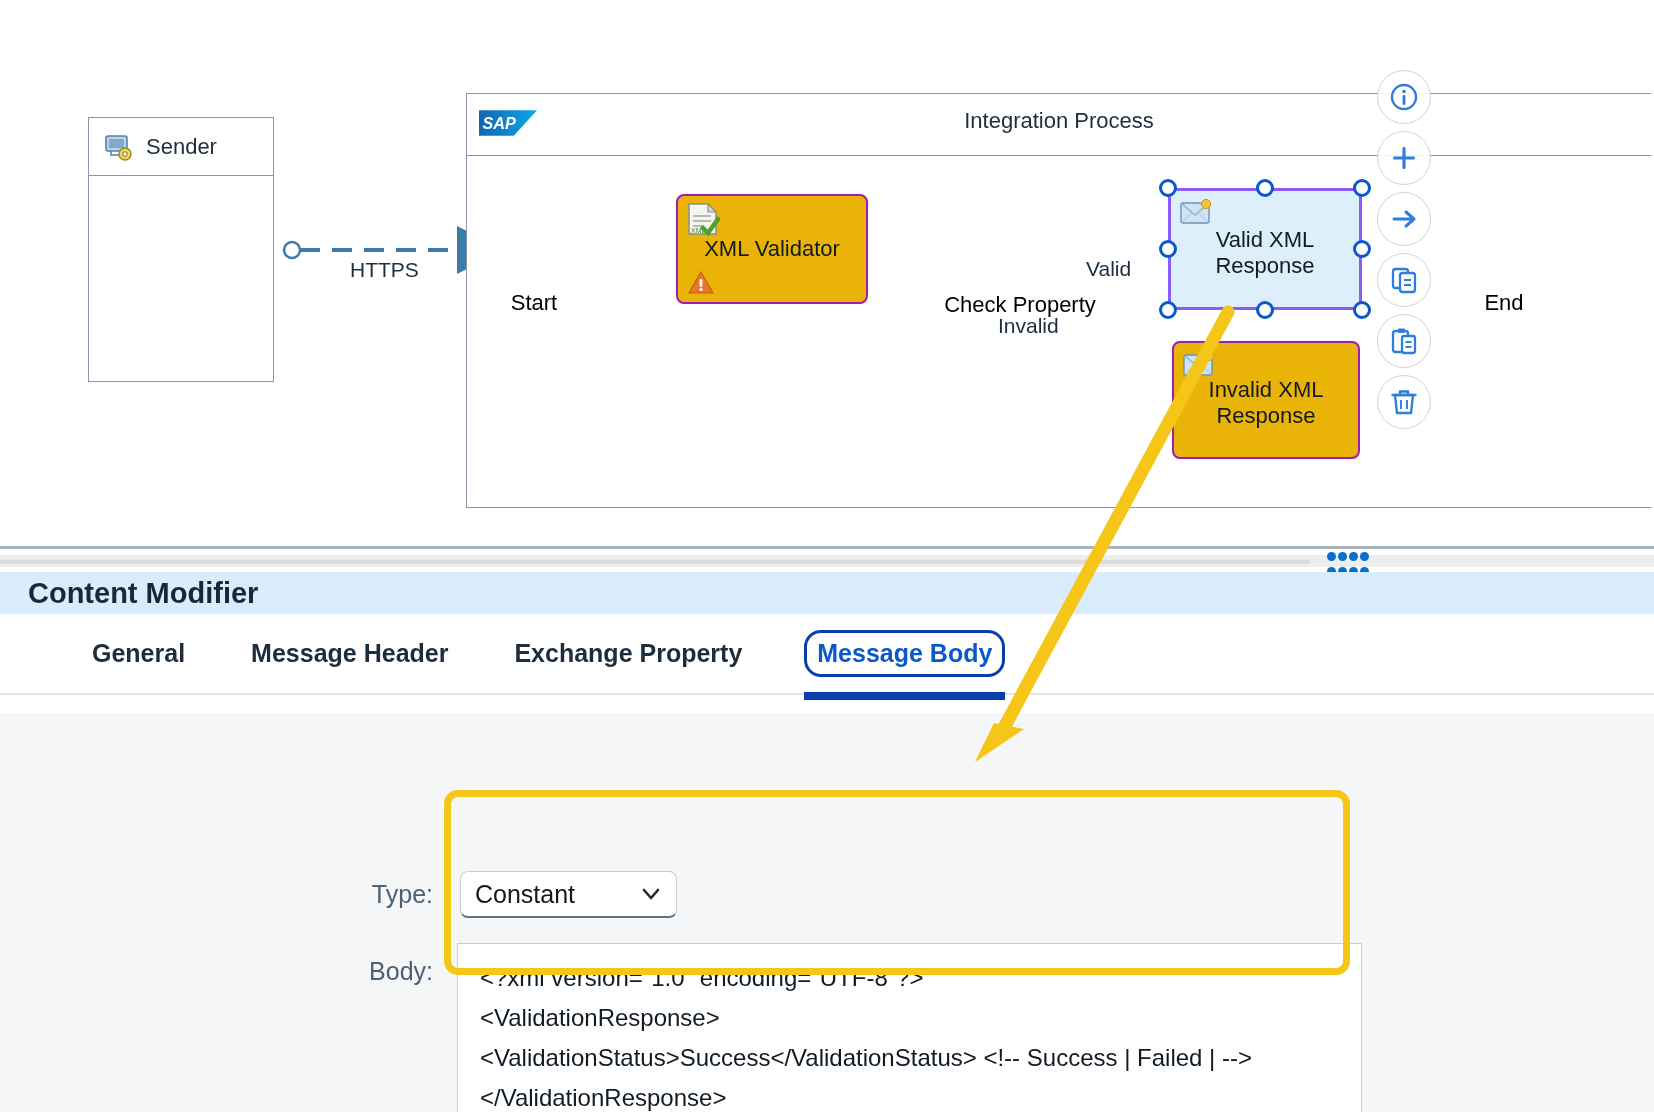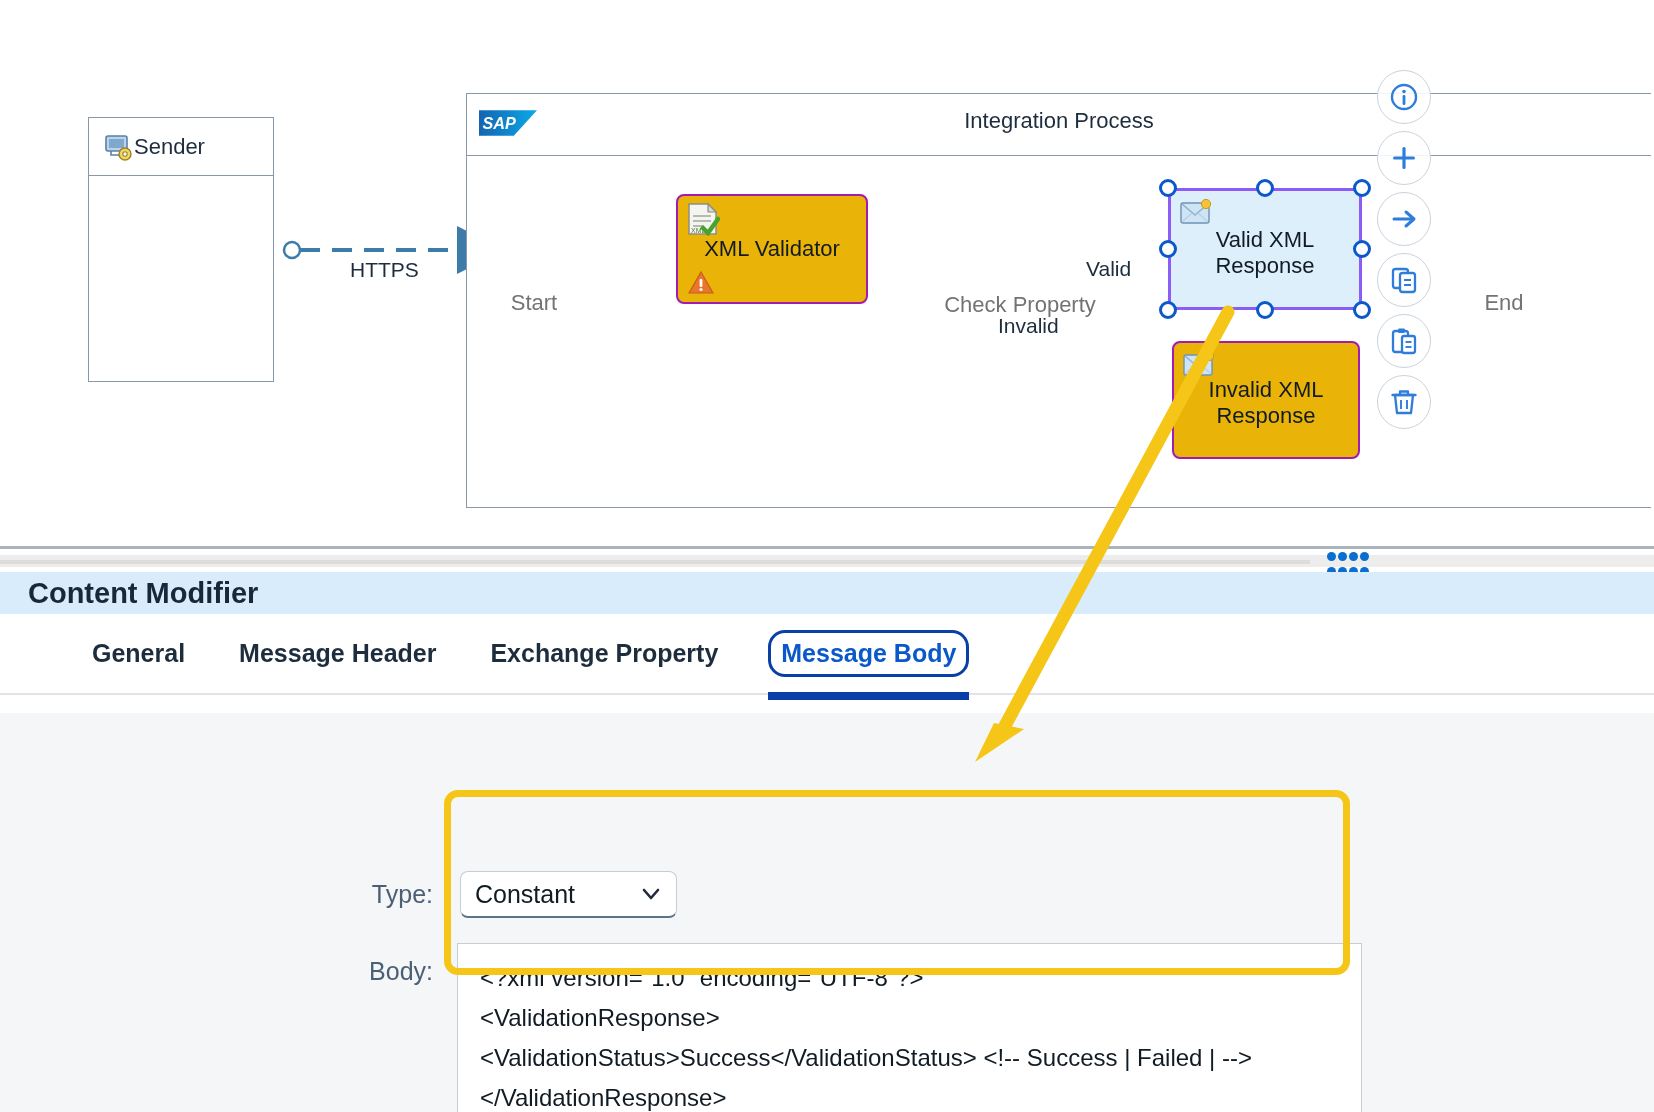--- a/index.html
+++ b/index.html
@@ -26,21 +26,21 @@
     left: 88px; top: 117px;
     width: 186px; height: 265px;
     border: 1px solid #8898aa;
     background: #ffffff;
   }
   .sender-header {
     height: 58px;
     border-bottom: 1px solid #8898aa;
     display: flex; align-items: center;
     padding-left: 15px;
-    gap: 0;
+    gap: 12px;
   }
   .sender-label { font-size: 22px; color: #1d2d3e; }
 
   
   .ip-pool {
     position: absolute;
     left: 466px; top: 93px;
     width: 1185px; height: 415px;
     border: 1px solid #8898aa;
     border-right: none;
@@ -58,21 +58,21 @@
   .ip-title {
     position: absolute;
     left: 0; right: 0; top: 14px;
     text-align: center;
     font-size: 22px; color: #1d2d3e;
   }
 
   
   .node-text {
     position: absolute;
-    font-size: 22px; color: #737373;
+    font-size: 22px; color: #000000;
     text-align: center;
     line-height: 26px;
     pointer-events: none;
   }
   .edge-label {
     position: absolute;
     font-size: 21px; color: #1d2d3e;
   }
 
   
@@ -146,21 +146,21 @@
   }
   .panel-title {
     font-size: 29px; font-weight: bold; color: #17283c;
   }
   .tabs {
     height: 81px;
     background: #ffffff;
     border-bottom: 2px solid #e2e5e8;
     display: flex; align-items: center;
     padding-left: 88px;
-    gap: 46px;
+    gap: 58px;
     position: relative;
   }
   .tab {
     font-size: 25px; font-weight: bold; color: #1d2d3e;
     position: relative;
     padding: 6px 4px;
   }
   .tab.active {
     color: #0a58ca;
     border: 3px solid #0a3fa8;

